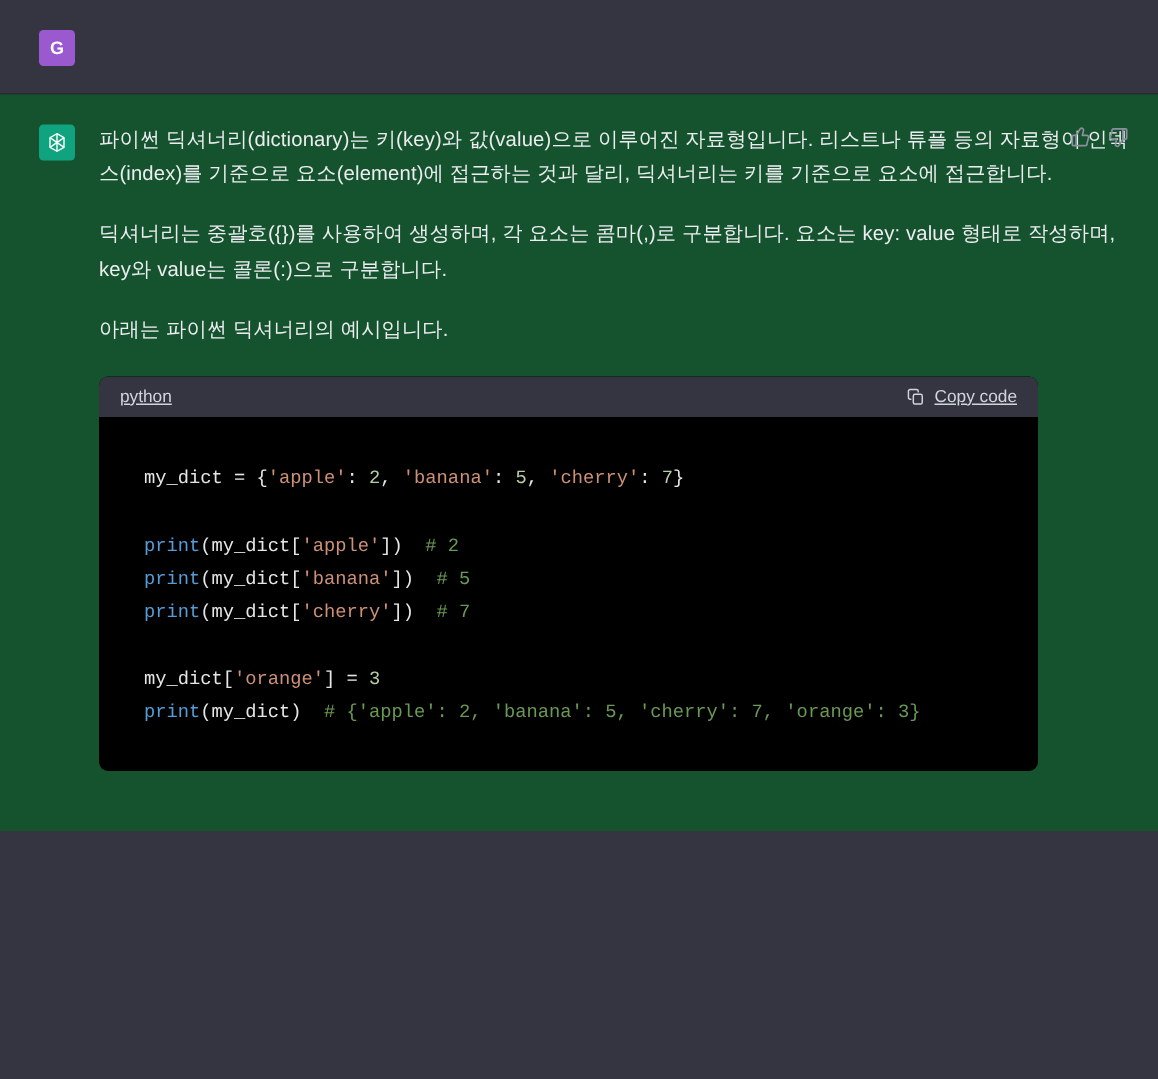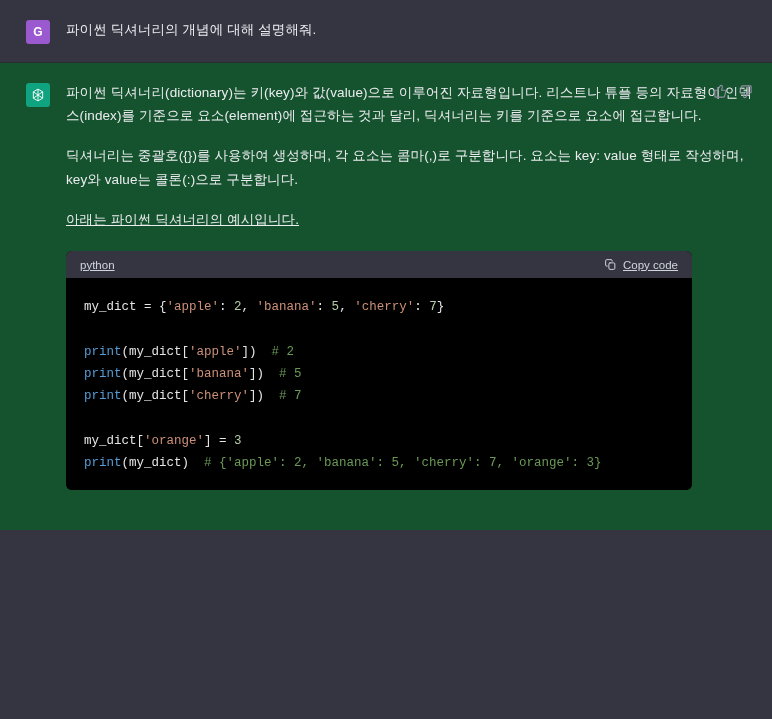--- a/index.html
+++ b/index.html
@@ -61,21 +61,21 @@
   }
   .msg-text {
     color: #ececf1;
     font-size: 13.5px;
     line-height: 1.72;
     letter-spacing: 0.1px;
   }
   .msg-text p {
     margin: 0 0 17px 0;
   }
-  .msg-text p:last-child { margin-bottom: 0; text-decoration: underline; }
+  .msg-text p:last-child { margin-bottom: 0; }
   .user .msg-text { font-size: 13.5px; }
 
   .actions {
     position: absolute;
     right: 18px;
     top: 20px;
     display: flex;
     gap: 8px;
   }
   .action-btn {
@@ -109,21 +109,21 @@
   .copy-btn {
     display: flex;
     align-items: center;
     gap: 6px;
     color: #d1d5db;
     font-size: 11.5px;
     cursor: pointer;
   }
   .copy-btn svg { display:block; }
   pre.code-body {
-    margin: 0;
+    margin: 12px;
     padding: 18px 18px 16px 18px;
     font-family: "Liberation Mono", "DejaVu Sans Mono", monospace;
     font-size: 12.5px;
     line-height: 1.78;
     color: #e6e6e6;
     background: #000;
     white-space: pre;
     overflow-x: auto;
   }
   .tok-fn { color: #569cd6; }
@@ -135,23 +135,20 @@
 </head>
 <body>
 
 <div class="chat">
 
   <div class="turn user">
     <div class="avatar-col">
       <div class="avatar user">
         <span>G</span>
       </div>
-    </div>
-    <div class="content">
-      <div class="msg-text">파이썬 딕셔너리의 개념에 대해 설명해줘.</div>
     </div>
   </div>
 
   <div class="turn assistant">
     <div class="avatar-col">
       <div class="avatar assistant">
         <svg width="16" height="16" viewBox="0 0 24 24" fill="none" stroke="#ffffff" stroke-width="1.4">
           <path d="M12 3.2 L19 7.2 L19 16.8 L12 20.8 L5 16.8 L5 7.2 Z"></path>
           <path d="M12 3.2 L12 20.8 M5 7.2 L19 16.8 M19 7.2 L5 16.8"></path>
         </svg>

